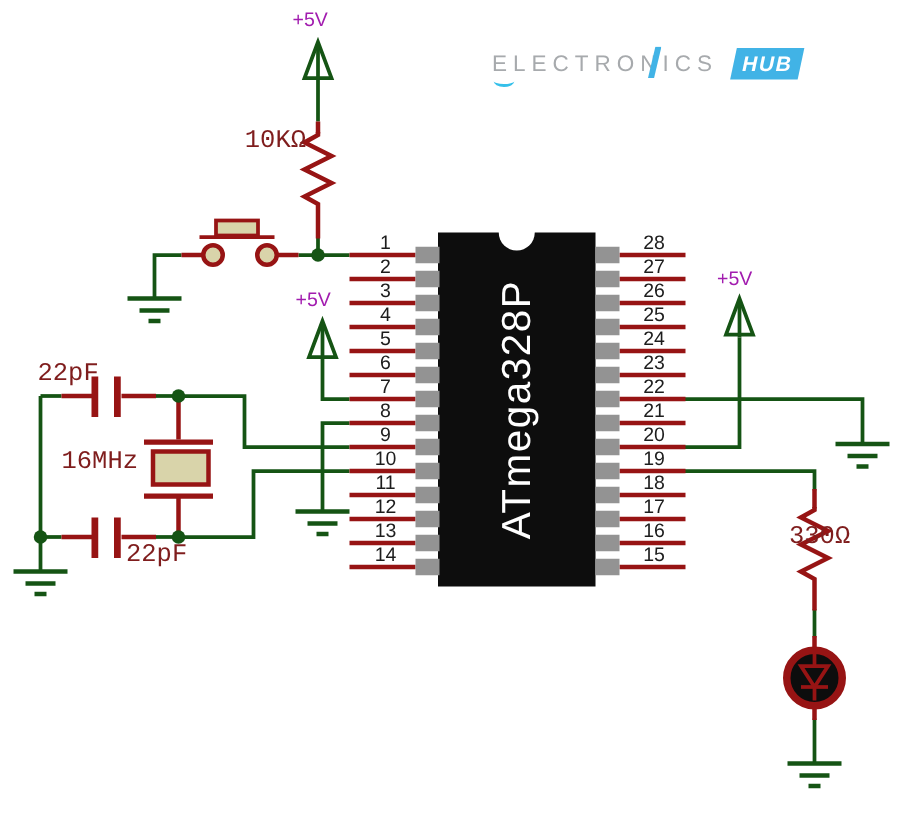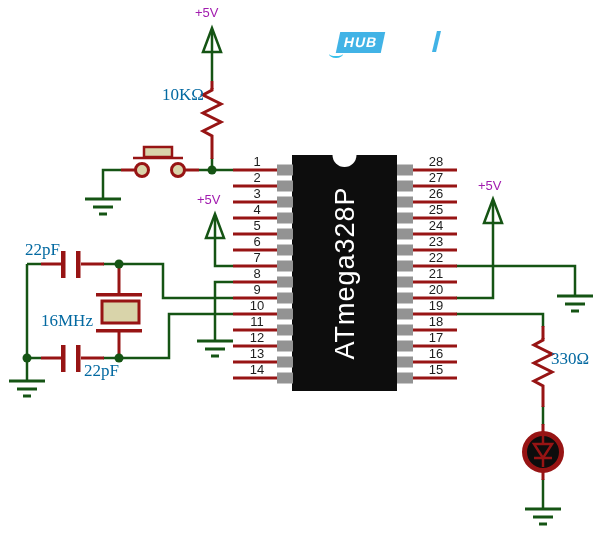--- a/index.html
+++ b/index.html
@@ -1,19 +1,19 @@
 <!DOCTYPE html>
 <html><head>
 <meta charset="utf-8">
 <style>
   html,body{margin:0;padding:0;background:#ffffff;}
   #canvas{position:relative;width:600px;height:545px;background:#ffffff;overflow:hidden;
           font-family:"Liberation Sans",sans-serif;}
   svg{position:absolute;left:0;top:0;}
-  .lbl{position:absolute;color:#0369a1;font-family:Liberation Serif, serif;font-size:17px;white-space:nowrap;}
+  .lbl{position:absolute;color:#7f1d1d;font-family:Liberation Mono, monospace;font-size:17px;white-space:nowrap;}
   .vcc{position:absolute;color:#a21caf;font-family:"Liberation Sans",sans-serif;font-size:13px;white-space:nowrap;}
   .pin-num{font-family:"Liberation Sans",sans-serif;font-size:13px;fill:#1d1d1d;text-anchor:middle;}
   .stub{stroke:#971414;stroke-width:3;}
   .wire{stroke:#155414;stroke-width:2.5;fill:none;}
   .comp{stroke:#971414;stroke-width:3;fill:none;}
   .pad{fill:#939393;}
   .icname{font-family:"Liberation Sans",sans-serif;font-size:27px;fill:#ffffff;letter-spacing:1px;text-anchor:middle;}
   
   #logo{position:absolute;left:328px;top:30px;height:24px;display:flex;align-items:center;}
   #logo .brand{color:#a7aaad;font-size:15px;letter-spacing:4px;font-weight:500;}
@@ -256,23 +256,24 @@
     <circle cx="27" cy="358" r="4.5"></circle>
   </g>
 </svg>
 
 <div class="vcc" style="left:195px;top:5px;">+5V</div>
 <div class="vcc" style="left:197px;top:192px;">+5V</div>
 <div class="vcc" style="left:478px;top:178px;">+5V</div>
 
 <div class="lbl" style="left:158px;top:85px;width:46px;text-align:right;">10KΩ</div>
 <div class="lbl" style="left:25px;top:240px;">22pF</div>
-<div class="lbl" style="left:41px;top:299px;margin-top:12px;">16MHz</div>
+<div class="lbl" style="left:41px;top:299px;">16MHz</div>
 <div class="lbl" style="left:84px;top:361px;">22pF</div>
-<div class="lbl" style="left:551px;top:349px;">330Ω</div>
+<div class="lbl" style="left:526px;top:349px;">330Ω</div>
 
 <div id="logo">
+  <span class="brand">ELECTRONICS</span>
   <span class="smile"></span>
   <span class="bolt"></span>
   <span class="badge">HUB</span>
 </div>
 
 </div>
 
 </body></html>

